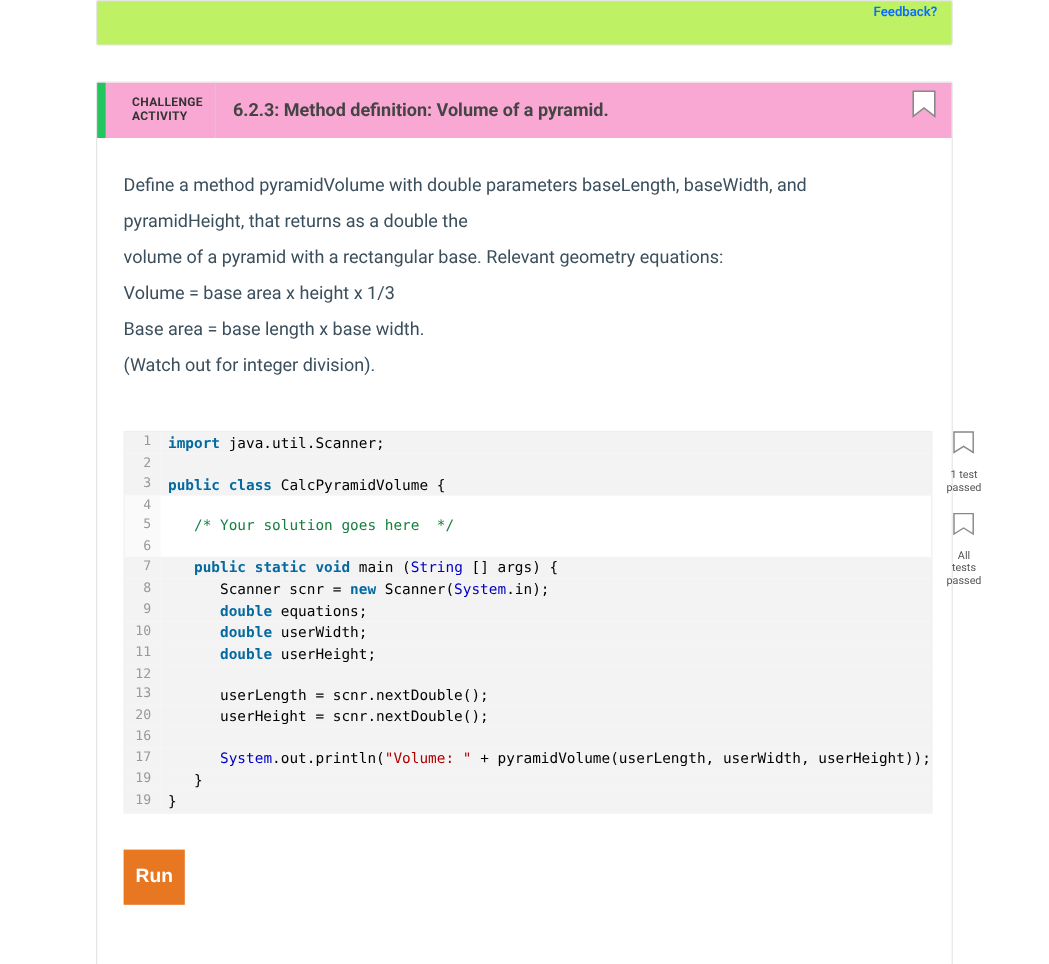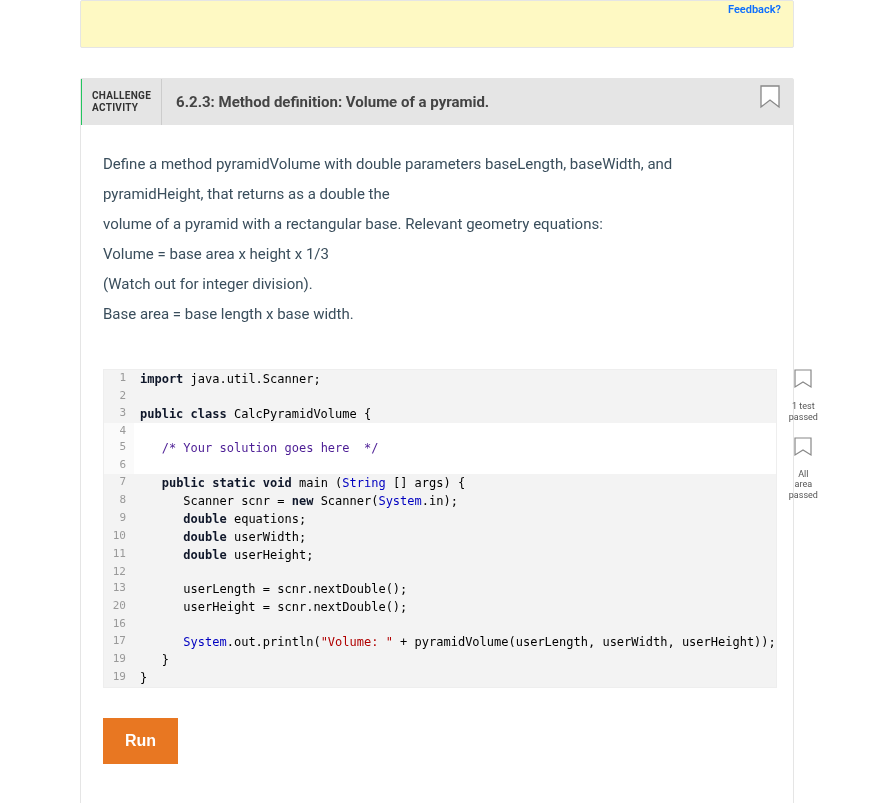--- a/index.html
+++ b/index.html
@@ -12,45 +12,46 @@
       background: #ffffff;
       display: flex;
       justify-content: center;
     }
     .page {
       width: 874px;
       background: #ffffff;
       padding: 0 80px;
     }
     .top-card {
-      background: #fef9c3;
+      background: #bef264;
       border: 1px solid #e5e5e5;
       border-radius: 2px;
-      height: 48px;
+      height: 38px;
       margin-bottom: 30px;
       display: flex;
       justify-content: flex-end;
       align-items: flex-start;
       padding: 2px 12px;
       color: #0d6efd;
       font-size: 11px;
       font-weight: 600;
     }
     .challenge-card {
       background: #fff;
       border: 1px solid #e5e5e5;
       border-radius: 2px;
       padding-bottom: 30px;
     }
     .challenge-header {
-      background: #e5e5e5;
-      border-left: 1px solid #22c55e;
+      background: #f9a8d4;
+      border-left: 7px solid #22c55e;
       display: flex;
       align-items: stretch;
       position: relative;
+      padding-left: 12px;
     }
     .challenge-label {
       font-size: 10px;
       font-weight: 700;
       color: #333;
       padding: 10px 10px;
       border-right: 1px solid #ccc;
       display: flex;
       flex-direction: column;
       justify-content: center;
@@ -111,22 +112,22 @@
     }
     .code-line.shaded .line-number,
     .code-line.shaded .line-content {
       background: #f3f3f3;
     }
     .line-content {
       padding-left: 6px;
       white-space: pre;
       flex: 1;
     }
-    .kw { color: #0f172a; font-weight: bold; }
-    .cmt { color: #4c1d95; }
+    .kw { color: #0369a1; font-weight: bold; }
+    .cmt { color: #15803d; }
     .str { color: #b00000; }
     .sys { color: #0000c0; }
     .status-col {
       width: 46px;
       display: flex;
       flex-direction: column;
       align-items: center;
       gap: 6px;
       font-size: 9px;
       color: #555;
@@ -136,21 +137,21 @@
     .status-badge svg {
       display: block;
     }
     .run-button {
       margin: 30px 0 0 22px;
       background: #e87722;
       color: #fff;
       border: none;
       font-size: 16px;
       font-weight: 600;
-      padding: 14px 22px;
+      padding: 14px 10px;
       cursor: pointer;
     }
     .bottom-link {
       text-align: right;
       padding: 20px 22px 0 0;
       color: #0d6efd;
       font-size: 12px;
       font-weight: 600;
     }
   </style>
@@ -173,22 +174,22 @@
         <svg width="22" height="30" viewBox="0 0 22 30">
           <path d="M2 1 H20 V22 L11 15 L2 22 Z" fill="#fff" stroke="#888" stroke-width="1.3"></path>
         </svg>
       </div>
     </div>
 
     <div class="description">
       <p>Define a method pyramidVolume with double parameters baseLength, baseWidth, and pyramidHeight, that returns as a double the</p>
       <p>volume of a pyramid with a rectangular base. Relevant geometry equations:</p>
       <p>Volume = base area x height x 1/3</p>
+      <p>Base area = base length x base width.</p>
       <p>(Watch out for integer division).</p>
-      <p>Base area = base length x base width.</p>
     </div>
 
     <div class="editor-area">
       <div class="code-editor" id="code-editor">
           <div class="code-line shaded">
             <div class="line-number">1</div>
             <div class="line-content"><span class="kw">import </span><span>java.util.Scanner;</span></div>
           </div>
           <div class="code-line shaded">
             <div class="line-number">2</div>
@@ -268,21 +269,21 @@
         <div>
           <span>1 test</span><br>
           <span>passed</span>
         </div>
         <div class="status-badge" style="margin-top:8px;">
           <svg width="20" height="26" viewBox="0 0 20 26">
             <path d="M2 1 H18 V18 L10 13 L2 18 Z" fill="#fff" stroke="#888" stroke-width="1.2"></path>
           </svg>
         </div>
         <div>
-          <span>All area</span><br>
+          <span>All tests</span><br>
           <span>passed</span>
         </div>
       </div>
     </div>
 
     <button class="run-button">Run</button>
 
     <div class="bottom-link">
       <span></span>
     </div>

